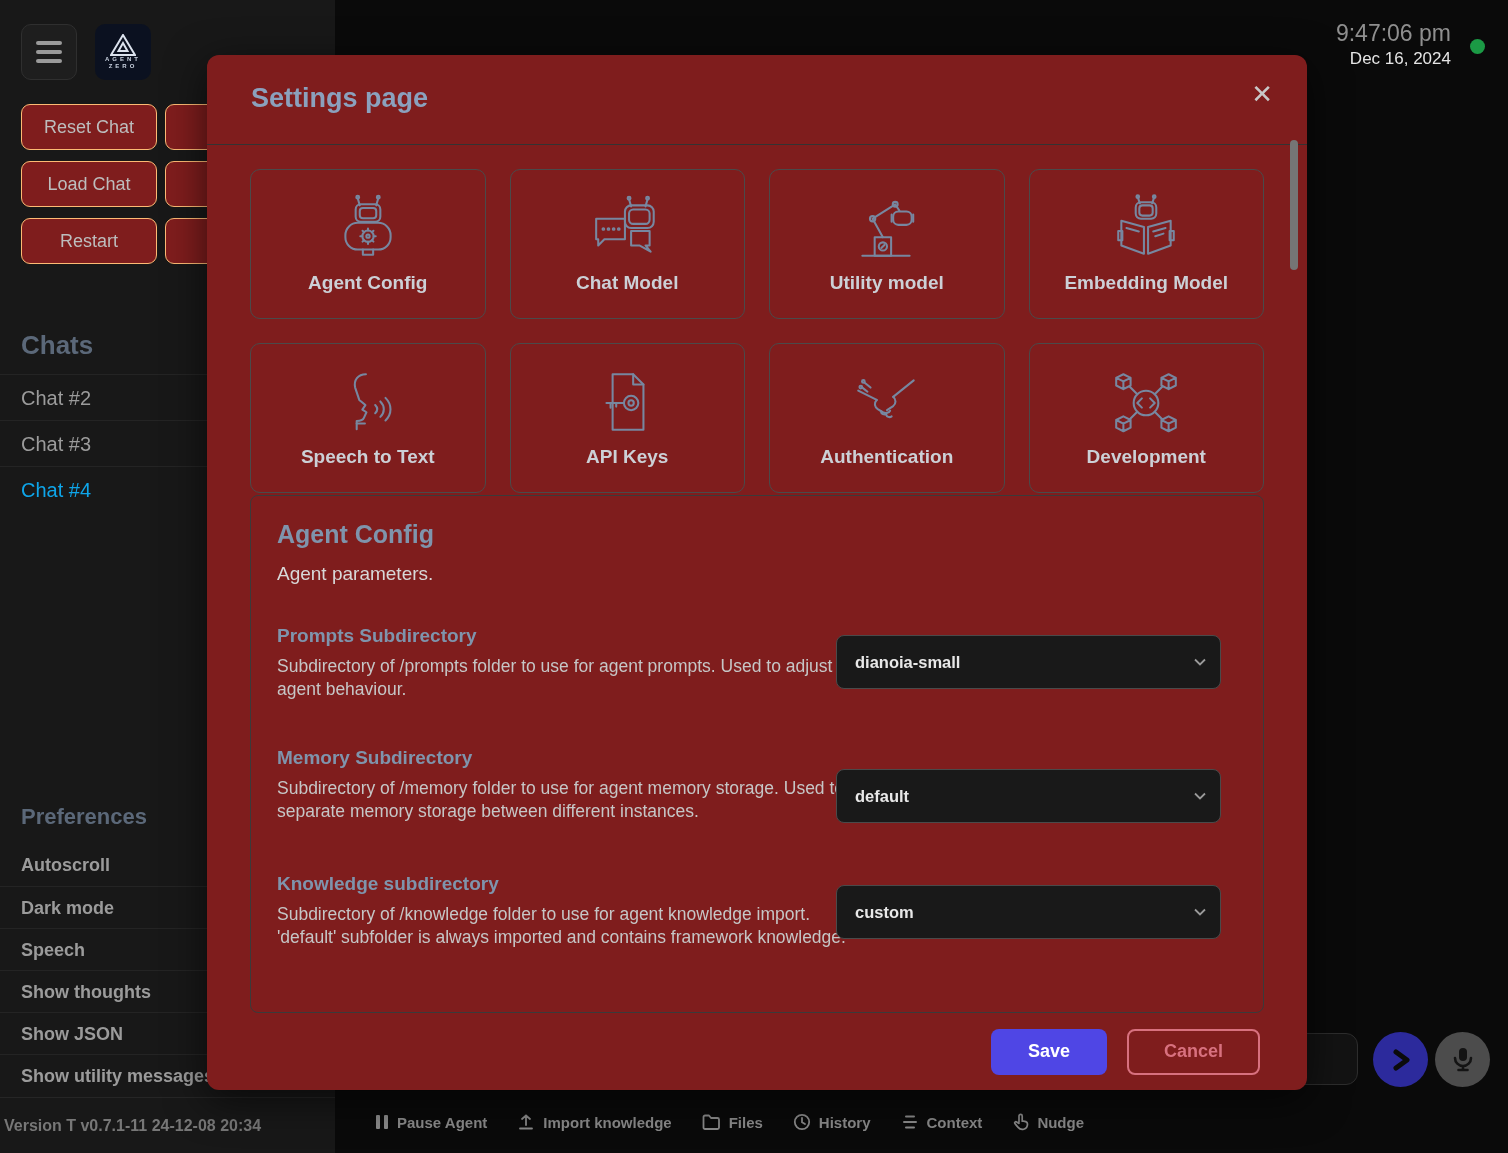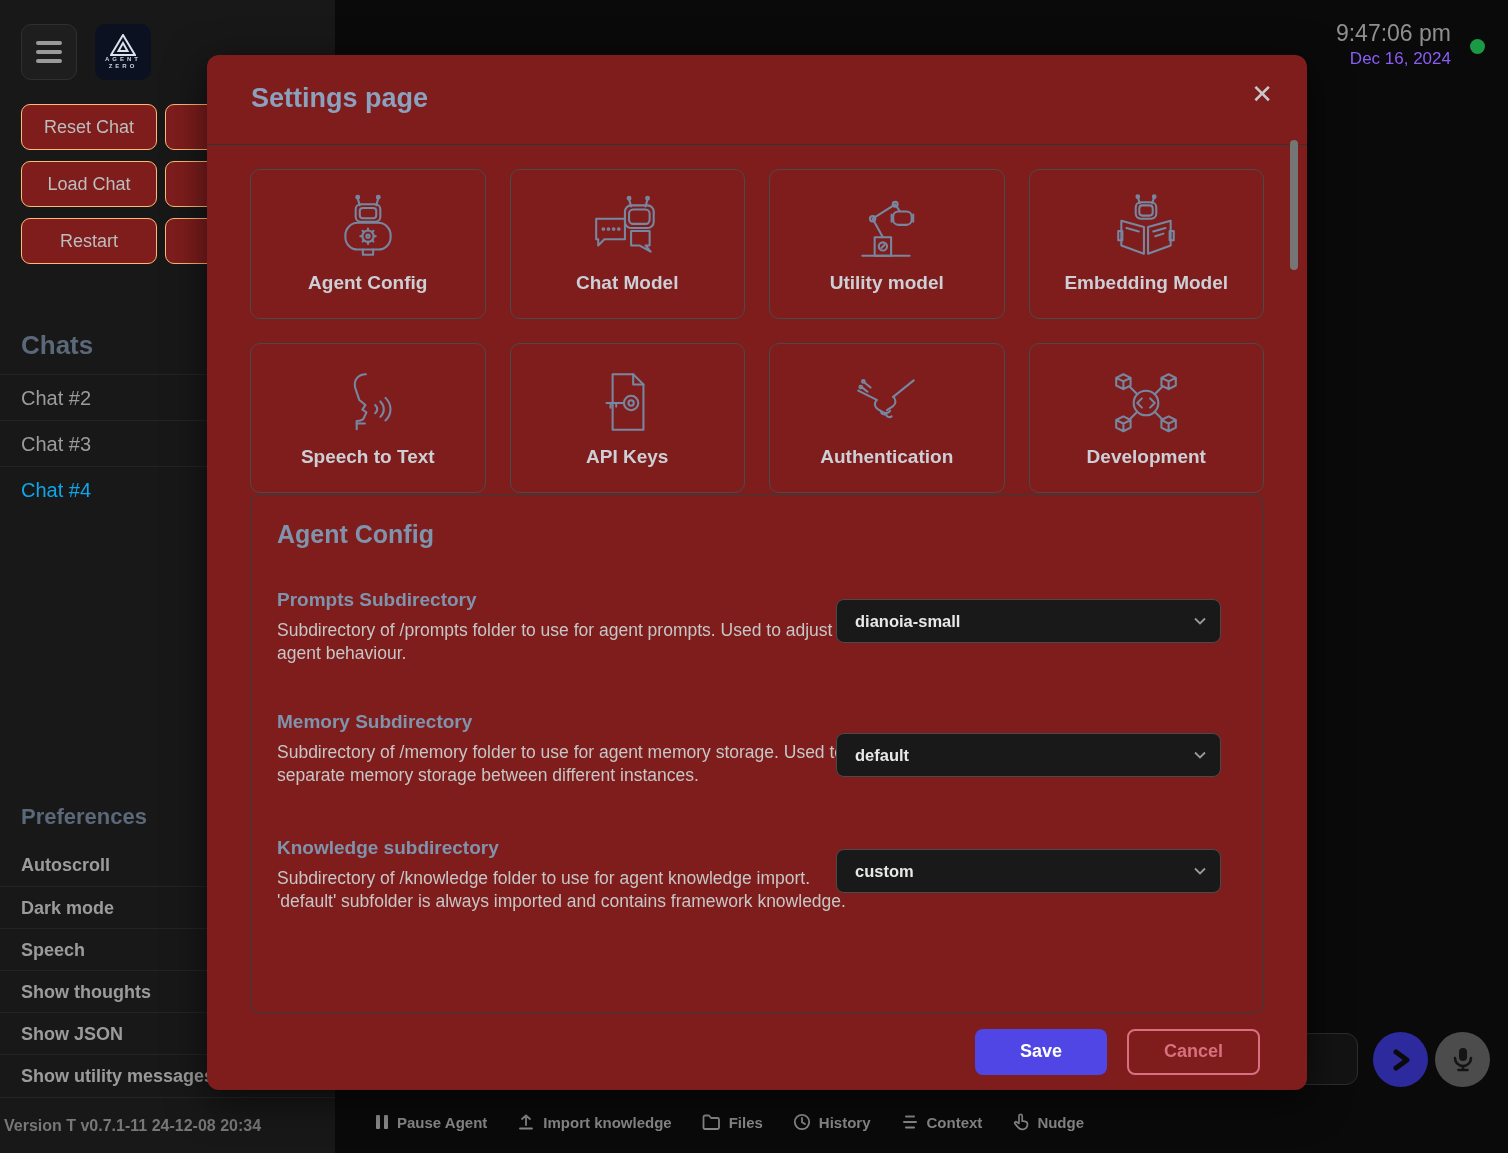--- a/index.html
+++ b/index.html
@@ -23,21 +23,21 @@
     border-top:1px solid #242424; cursor:pointer; }
   .side-item.first { border-top:1px solid #2a2a2a; }
   .side-item.active { font-weight:normal; color:#0ea5e9; }
   .pref-item { height:42px; line-height:42px; font-size:18px; }
   .version-bar { position:absolute; left:0; top:1097px; width:335px; height:56px; border-top:1px solid #262626;
     color:#777; font-size:16px; font-weight:bold; display:flex; align-items:center; padding-left:4px; }
 
   
   .clock { position:absolute; right:57px; top:20px; text-align:right; }
   .clock .time { font-size:23px; color:#8f8f8f; }
-  .clock .date { font-size:17px; color:#8b5cf6; margin-top:2px; }
+  .clock .date { font-size:17px; color:#e5e5e5; margin-top:2px; }
   .status-dot { position:absolute; left:1470px; top:39px; width:15px; height:15px; border-radius:50%; background:#1b9a45; }
 
   
   .chat-input { position:absolute; left:1230px; top:1033px; width:128px; height:52px; background:#131313;
     border:1px solid #2d2d2d; border-radius:12px; }
   .round-btn { position:absolute; top:1032px; width:55px; height:55px; border-radius:50%;
     display:flex; align-items:center; justify-content:center; cursor:pointer; }
   .send { left:1373px; background:#2c2a9c; }
   .mic  { left:1435px; background:#4c4c4c; }
   .toolbar { position:absolute; left:375px; top:1097px; height:50px; display:flex; align-items:center; gap:30px; }
@@ -57,27 +57,27 @@
   .tile-label { font-size:19px; font-weight:bold; color:#ccd0d6; }
   .tile svg { stroke:#7787a0; fill:none; stroke-width:2; stroke-linecap:round; stroke-linejoin:round; }
 
   .section-card { position:absolute; left:43px; top:440px; width:1014px; height:518px;
     border:1px solid #3a3a3a; border-radius:8px; padding:24px 26px; }
   .section-title { font-size:25px; font-weight:bold; color:#7f94ac; }
   .section-sub { font-size:19px; color:#d8d8d8; margin-top:14px; }
   .field { position:relative; margin-top:40px; }
   .field-label { font-size:19px; font-weight:bold; color:#7f94ac; }
   .field-desc { font-size:17.5px; line-height:23px; color:#c6c6c6; margin-top:8px; max-width:575px; }
-  .select { position:absolute; right:16px; top:10px; width:385px; height:44px; background:#191919;
+  .select { position:absolute; right:16px; top:10px; width:385px; height:54px; background:#191919;
     border:1px solid #4a4a4a; border-radius:8px; display:flex; align-items:center; padding:0 14px 0 18px;
     color:#e8e8e8; font-size:16.5px; font-weight:bold; cursor:pointer; }
   .select .chev { margin-left:auto; color:#9a9a9a; display:flex; }
   .modal-footer { position:absolute; left:0; bottom:0; width:100%; height:77px; display:flex;
     align-items:center; justify-content:flex-end; gap:20px; padding-right:47px; }
-  .btn-save { width:132px; height:46px; border-radius:8px; background:#4f46e5; color:#fff;
+  .btn-save { width:116px; height:46px; border-radius:8px; background:#4f46e5; color:#fff;
     font-size:18px; font-weight:bold; border:none; cursor:pointer; font-family:inherit; }
   .btn-cancel { width:133px; height:46px; border-radius:8px; background:transparent; color:#d8717f;
     border:2px solid #d8717f; font-size:18px; font-weight:bold; cursor:pointer; font-family:Liberation Sans, sans-serif; }
   .scroll-thumb { position:absolute; right:9px; top:85px; width:8px; height:130px; border-radius:4px; background:#757575; }
 </style>
 </head>
 <body>
 
 <div class="sidebar">
   <div class="icon-btn hamburger" style="left:21px; top:24px;">
@@ -298,20 +298,21 @@
         <path d="M14 47 L21 50.5 V58 L14 61.5 L7 58 V50.5 Z M7 50.5 L14 54 L21 50.5 M14 54 V61.5"></path>
         <path d="M58 47 L65 50.5 V58 L58 61.5 L51 58 V50.5 Z M51 50.5 L58 54 L65 50.5 M58 54 V61.5"></path>
         <path d="M27.5 25.5 L20 18 M44.5 25.5 L52 18 M27.5 42.5 L20 50 M44.5 42.5 L52 50"></path>
       </svg>
       <div class="tile-label">Development</div>
     </div>
   </div>
 
   <div class="section-card">
     <div class="section-title">Agent Config</div>
+    <div class="section-sub">Agent parameters.</div>
 
     <div class="field">
       <div class="field-label">Prompts Subdirectory</div>
       <div class="field-desc">Subdirectory of /prompts folder to use for agent prompts. Used to adjust agent behaviour.</div>
       <div class="select">
         <span>dianoia-small</span>
         <span class="chev">
           <svg width="12" height="8" viewBox="0 0 12 8">
               <path d="M1 1.5 L6 6.5 L11 1.5" fill="none" stroke="#9a9a9a" stroke-width="1.8"></path>
             </svg>

